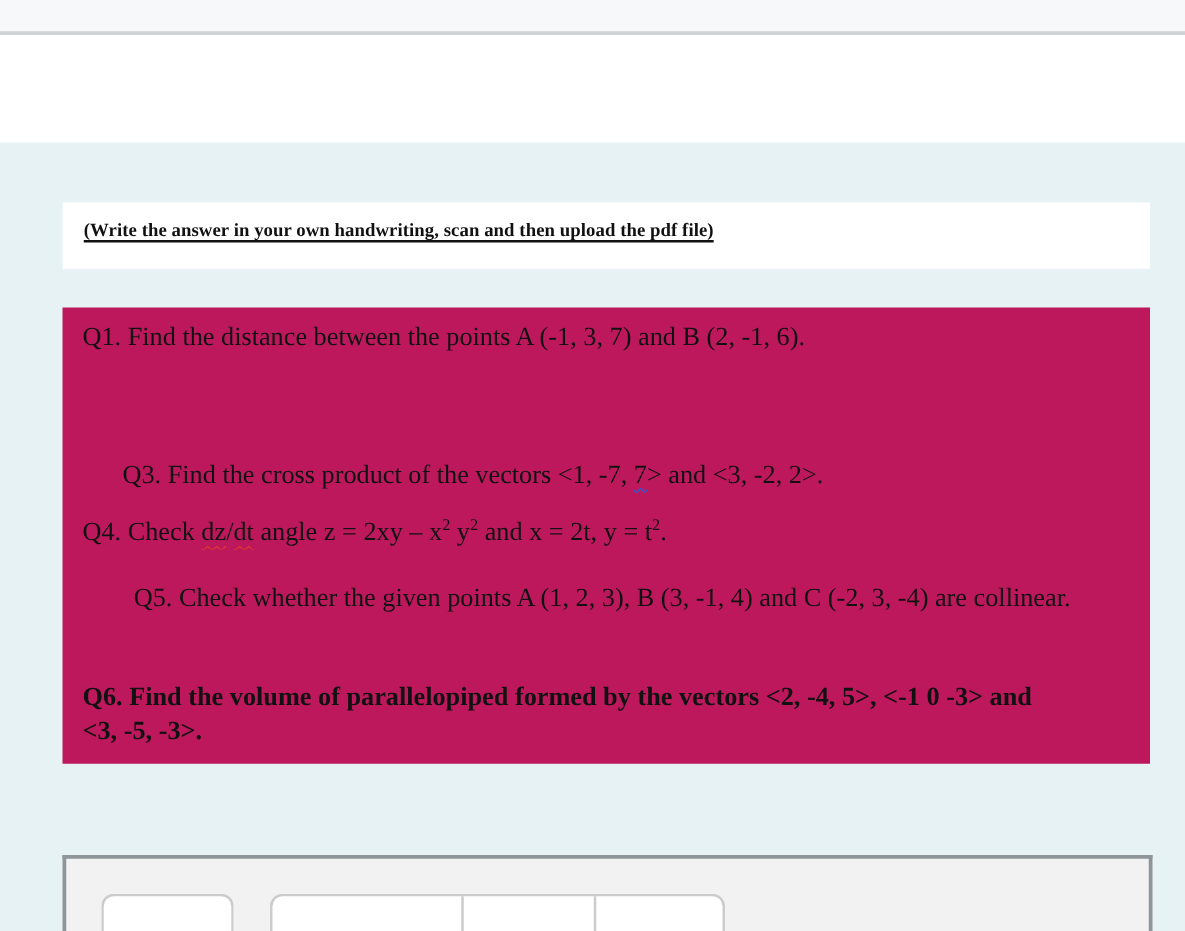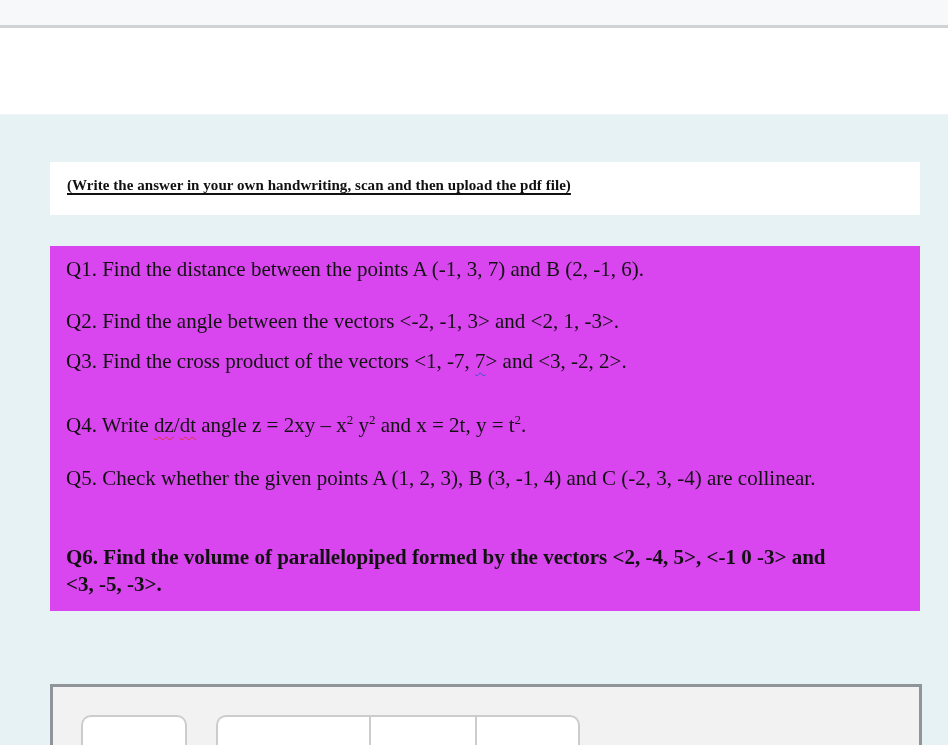--- a/index.html
+++ b/index.html
@@ -26,32 +26,32 @@
     }
     .banner-text {
       position: absolute; left: 17px; top: 15px;
       font-family: "Liberation Serif", serif; font-weight: bold;
       font-size: 15px; color: #111; text-decoration: underline;
       text-decoration-thickness: 2px; text-underline-offset: 3px;
       white-space: nowrap; letter-spacing: 0.05px;
     }
     .questions {
       position: absolute; left: 50px; top: 246px; width: 870px; height: 365px;
-      background: #d946ef;
+      background: #be185d;
     }
     .q {
       position: absolute; left: 16px; width: 787px;
       font-size: 21px; line-height: 27px; color: #111;
     }
     .q.justify { text-align: justify; text-align-last: left; }
     .q1 { top: 10px; }
     .q2 { top: 62px; }
-    .q3 { top: 102px; }
+    .q3 { top: 120px; margin-left: 32px; }
     .q4 { top: 166px; }
-    .q5 { top: 219px; }
+    .q5 { top: 219px; margin-left: 41px; }
     .q6 { top: 298px; font-weight: bold; }
     .spell-red { text-decoration: underline wavy #d33; text-decoration-thickness: 1px; text-underline-offset: 4px; }
     .spell-blue { text-decoration: underline wavy #3355cc; text-decoration-thickness: 1px; text-underline-offset: 4px; }
     sup { font-size: 13px; line-height: 0; vertical-align: 8px; }
     .editor {
       position: absolute; left: 50px; top: 684px; width: 866px; height: 70px;
       background: #f2f2f2; border: 3px solid #8f9599; border-bottom: none;
     }
     .tb-btn {
       position: absolute; top: 28px; height: 50px; background: #ffffff;
@@ -75,28 +75,25 @@
 <div class="panel"></div>
 
 <div class="banner">
   <span class="banner-text">(Write the answer in your own handwriting, scan and then upload the pdf file)</span>
 </div>
 
 <div class="questions">
   <div class="q q1">
     <span>Q1. Find the distance between the points A (-1, 3, 7) and B (2, -1, 6).</span>
   </div>
-  <div class="q q2">
-    <span>Q2. Find the angle between the vectors &lt;-2, -1, 3&gt; and &lt;2, 1, -3&gt;.</span>
-  </div>
   <div class="q q3">
     <span>Q3. Find the cross product of the vectors &lt;1, -7, </span><span class="spell-blue">7</span><span>&gt; and &lt;3, -2, 2&gt;.</span>
   </div>
   <div class="q q4">
-    <span>Q4. Write </span><span class="spell-red">dz</span><span>/</span><span class="spell-red">dt</span><span> angle z = 2xy – x</span><sup>2</sup><span> y</span><sup>2</sup><span> and x = 2t, y = t</span><sup>2</sup><span>.</span>
+    <span>Q4. Check </span><span class="spell-red">dz</span><span>/</span><span class="spell-red">dt</span><span> angle z = 2xy – x</span><sup>2</sup><span> y</span><sup>2</sup><span> and x = 2t, y = t</span><sup>2</sup><span>.</span>
   </div>
   <div class="q q5 justify">
     <span>Q5. Check whether the given points A (1, 2, 3), B (3, -1, 4) and C (-2, 3, -4) are collinear.</span>
   </div>
   <div class="q q6">
     <span>Q6. Find the volume of parallelopiped formed by the vectors &lt;2, -4, 5&gt;, &lt;-1 0 -3&gt; and &lt;3, -5, -3&gt;.</span>
   </div>
 </div>
 
 <div class="editor">

